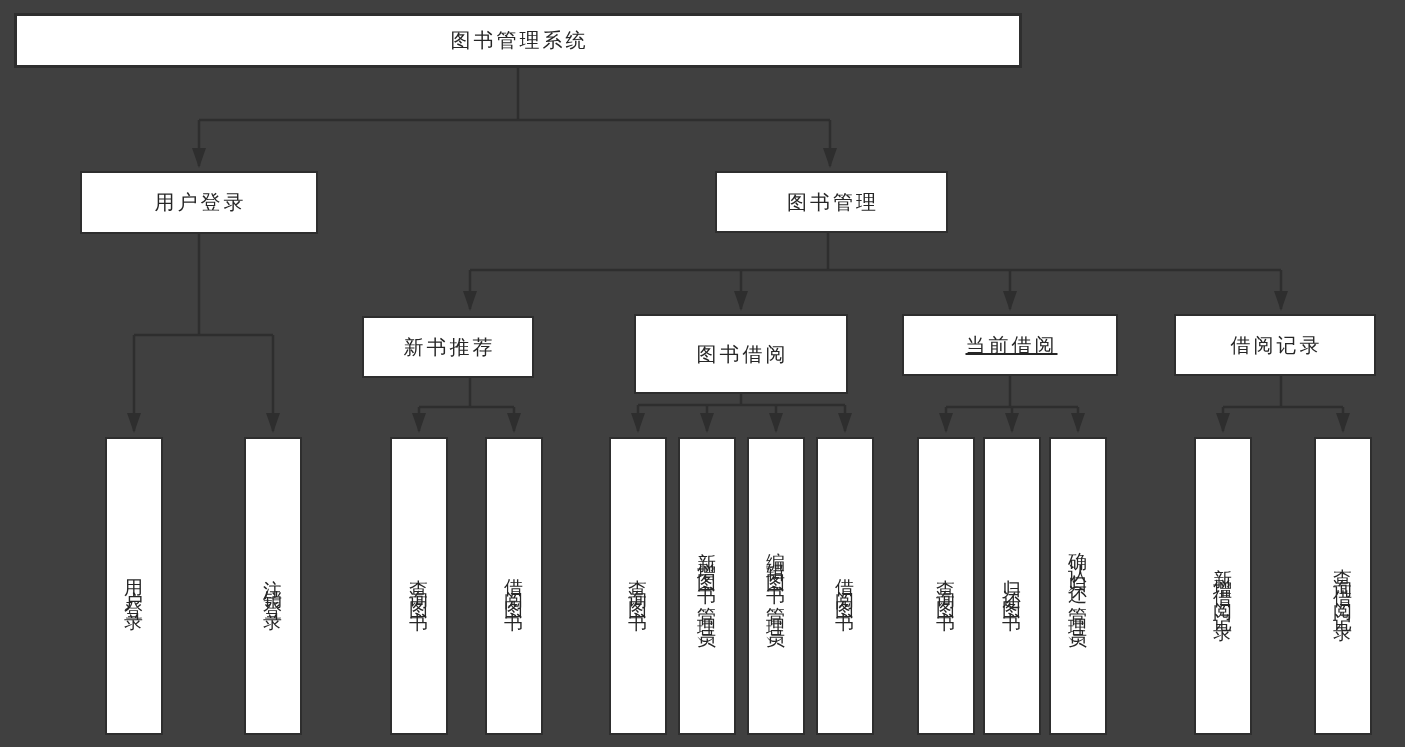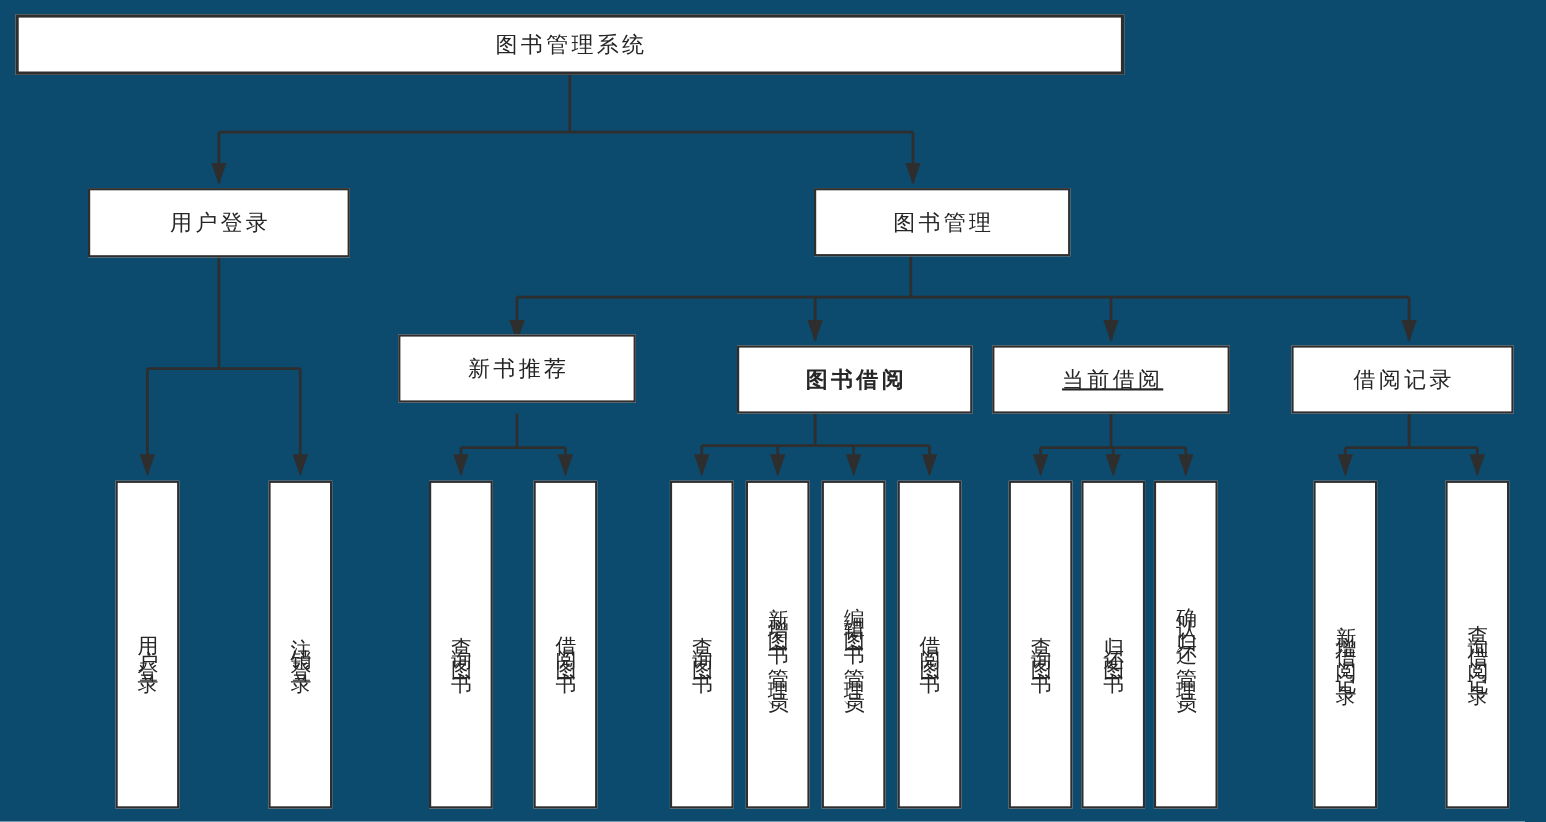--- a/index.html
+++ b/index.html
@@ -1,20 +1,20 @@
 <!DOCTYPE html>
 <html><head>
 <meta charset="utf-8">
 <style>
   html, body { margin: 0; padding: 0; background: #ffffff; }
   .canvas {
     position: relative;
     width: 1405px;
     height: 747px;
-    background: #0c4a6e;
+    background: #404040;
     font-family: "Liberation Sans", sans-serif;
     overflow: hidden;
   }
   svg.connectors {
     position: absolute;
     left: 0; top: 0;
     width: 1405px; height: 747px;
     z-index: 1;
   }
   .box {
@@ -107,28 +107,28 @@
     </g>
   </svg>
 
   <div class="box root h" style="left:14px; top:13px; width:1008px; height:55px;">
     <span>图书管理系统</span>
   </div>
 
   <div class="box h" style="left:80px; top:171px; width:238px; height:63px;">
     <span>用户登录</span>
   </div>
-  <div class="box h" style="left:740px; top:171px; width:233px; height:62px;">
+  <div class="box h" style="left:715px; top:171px; width:233px; height:62px;">
     <span>图书管理</span>
   </div>
 
-  <div class="box h" style="left:362px; top:304px; width:216px; height:62px;">
+  <div class="box h" style="left:362px; top:316px; width:172px; height:62px;">
     <span>新书推荐</span>
   </div>
-  <div class="box h" style="left:670px; top:314px; width:214px; height:62px;font-weight:bold;">
+  <div class="box h" style="left:634px; top:314px; width:214px; height:80px;">
     <span>图书借阅</span>
   </div>
   <div class="box h" style="left:902px; top:314px; width:216px; height:62px;text-decoration:underline;">
     <span>当前借阅</span>
   </div>
   <div class="box h" style="left:1174px; top:314px; width:202px; height:62px;">
     <span>借阅记录</span>
   </div>
 
   <div class="box v" style="left:105px; top:437px; width:58px; height:298px;">

